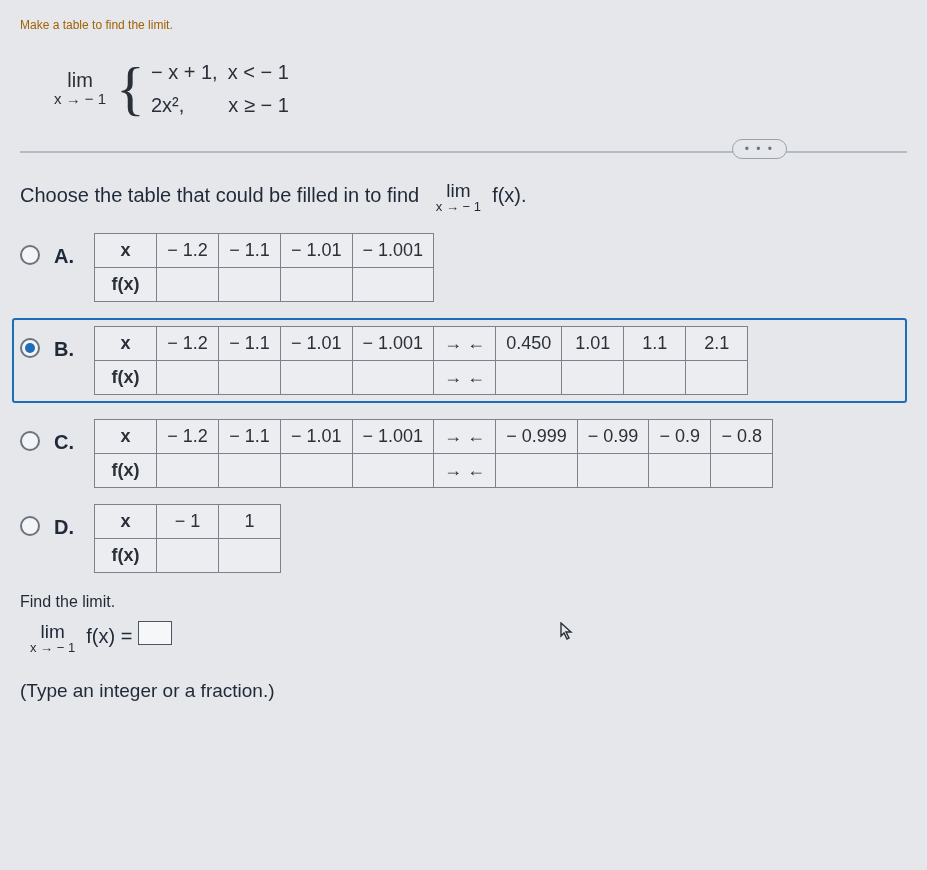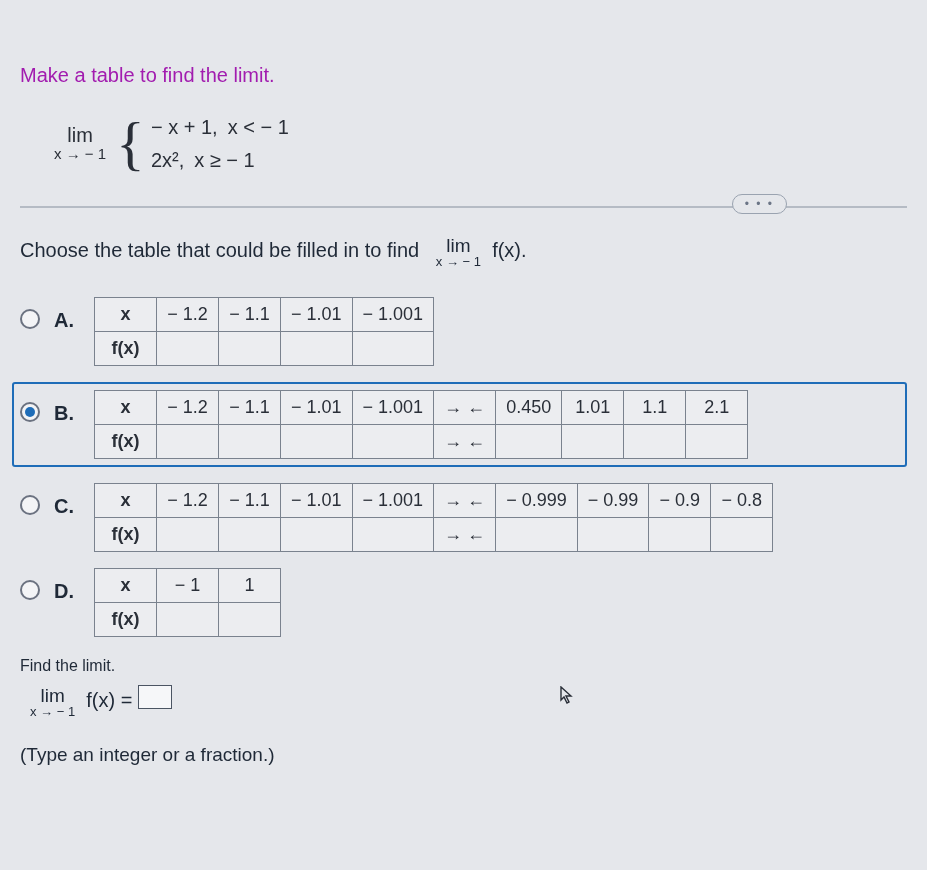--- a/index.html
+++ b/index.html
@@ -5,39 +5,39 @@
     * { box-sizing: border-box; }
     body {
       margin: 0;
       padding: 18px 20px;
       font-family: Arial, Helvetica, sans-serif;
       background: #e5e7eb;
       color: #1f2937;
       width: 927px;
       overflow: hidden;
     }
-    .instruction { font-size: 20px; margin-bottom: 22px; color:#a21caf;margin-top:46px;}
+    .instruction { font-size: 12px; margin-bottom: 22px; color:#a16207;}
     .limit-block { display:flex; align-items:center; gap:10px; margin: 0 0 28px 34px; font-size: 20px; color:#2a2f38;}
     .lim { display:inline-flex; flex-direction:column; align-items:center; line-height:1.1;}
     .lim .top{font-size:20px;}
     .lim .bot{font-size:15px;}
     .brace-wrap { display:flex; align-items:center; gap:6px;}
     .brace { font-size:60px; font-family: "Times New Roman", serif; }
     .pieces { display:flex; flex-direction:column; gap:10px;}
-    .piece { display:flex; gap:10px;}
+    .piece { display:flex; gap:10px;justify-content:space-between;}
     hr.divider {
       border:0; height:2px; background:#b5bbc4; margin: 10px 0 28px;
       position:relative;
     }
     .more-badge {
       position:absolute; right:120px; margin-top:-42px;
       background:#e5e7eb; border:1px solid #9aa3b0; border-radius:14px;
       padding:2px 12px; font-size:12px; letter-spacing:2px; color:#6b7586;
     }
-    .choose { font-size:20px; margin-bottom:15px; }
+    .choose { font-size:20px; margin-bottom:6px; }
     .option-row { display:flex; align-items:flex-start; gap:14px; margin-bottom:16px;}
     .option-row.selected-wrap { border:2px solid #1f6db8; padding:6px 6px; border-radius:3px; margin-left:-8px;}
     .radio {
       width:20px; height:20px; border:2px solid #6b7280; border-radius:50%;
       flex:0 0 20px; margin-top:12px; position:relative; background:#f3f4f6;
     }
     .radio.selected::after{
       content:""; position:absolute; inset:3px; background:#1f6db8; border-radius:50%;
     }
     .opt-label{ font-size:20px; font-weight:600; width:26px; margin-top:12px;}

